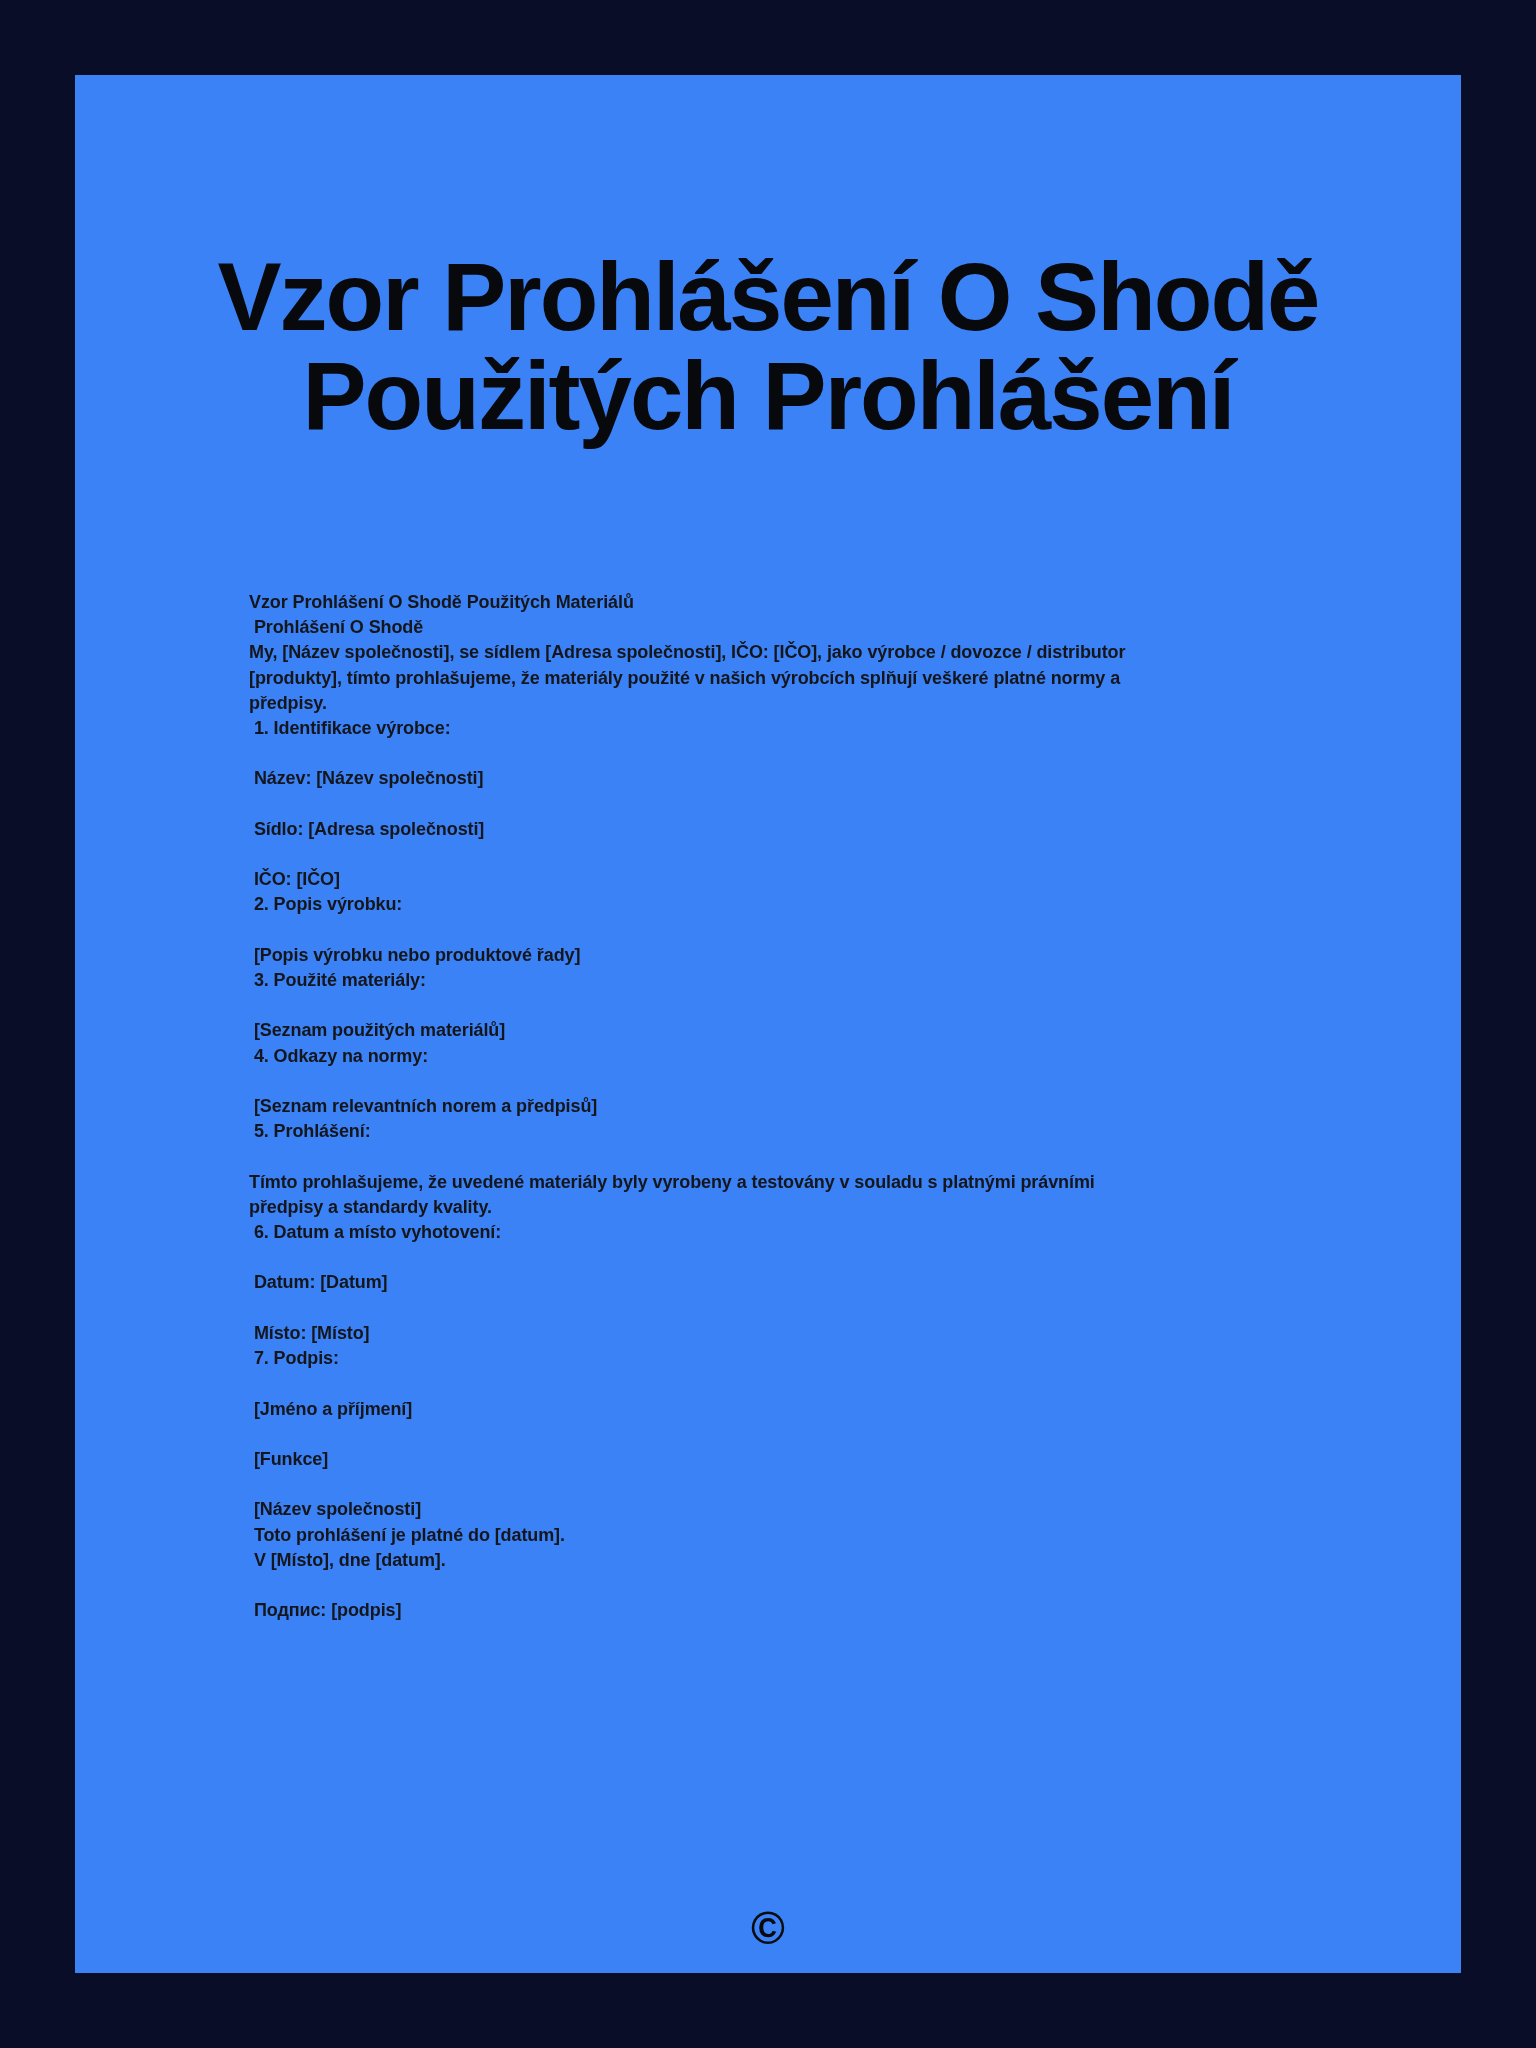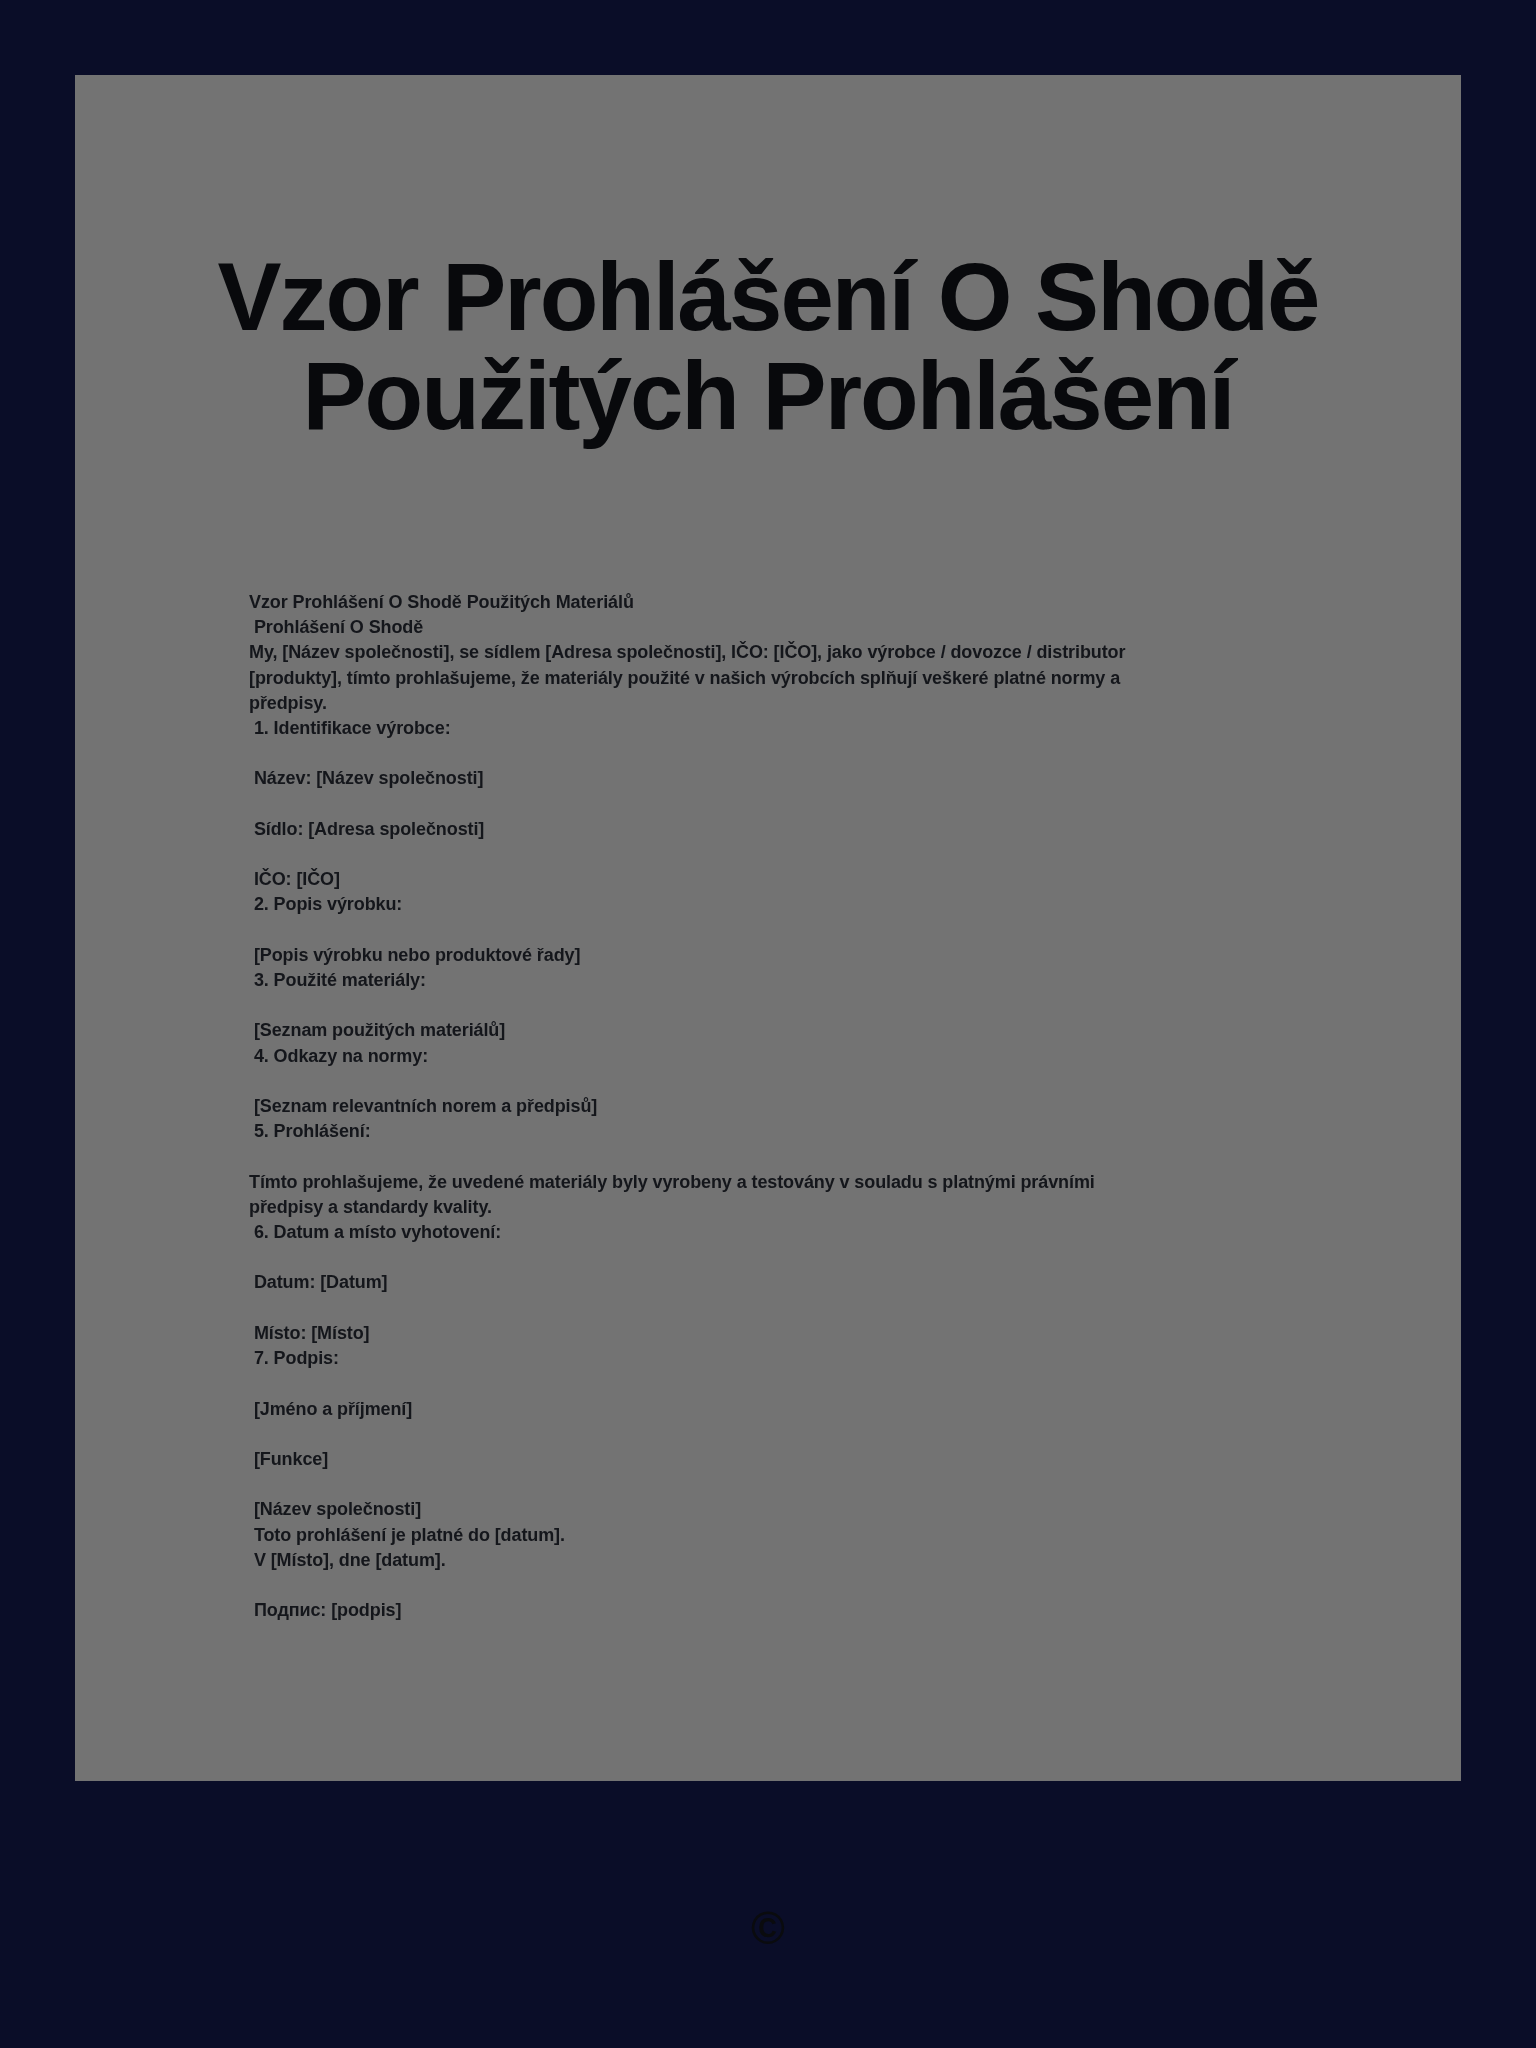--- a/index.html
+++ b/index.html
@@ -9,22 +9,22 @@
       position: relative;
       background: #0a0d28;
       overflow: hidden;
       font-family: "Liberation Sans", sans-serif;
     }
     .paper {
       position: absolute;
       left: 75px;
       top: 75px;
       width: 1386px;
-      height: 1706px;
-      background: #737373;
+      height: 1898px;
+      background: #3b82f6;
     }
     .doc-title {
       position: absolute;
       left: 0;
       top: 172px;
       width: 100%;
       text-align: center;
       font-weight: bold;
       font-size: 96px;
       line-height: 99px;

